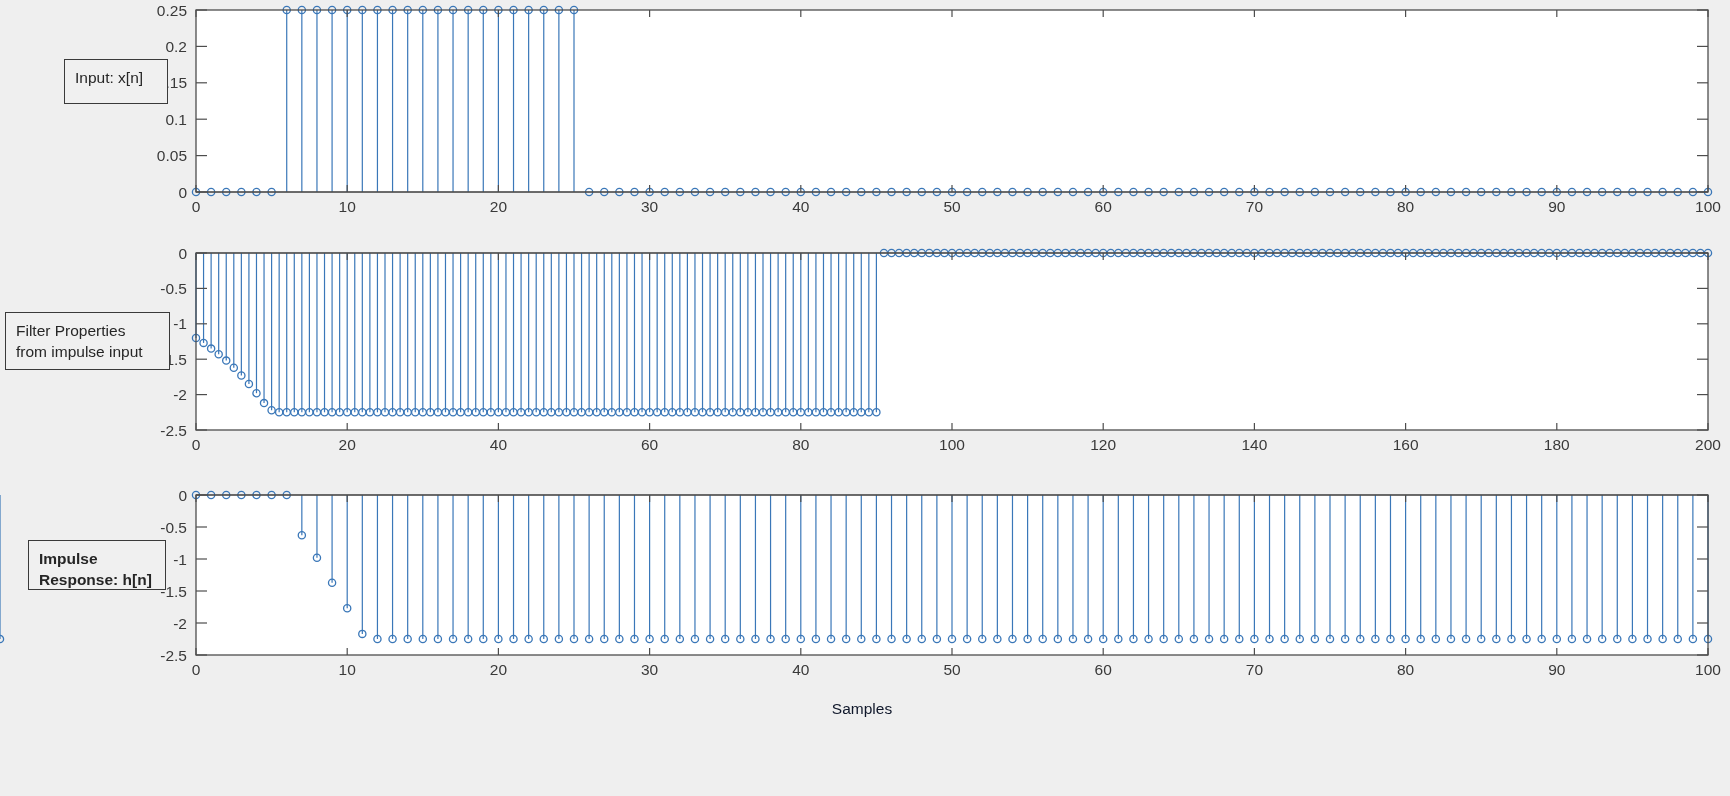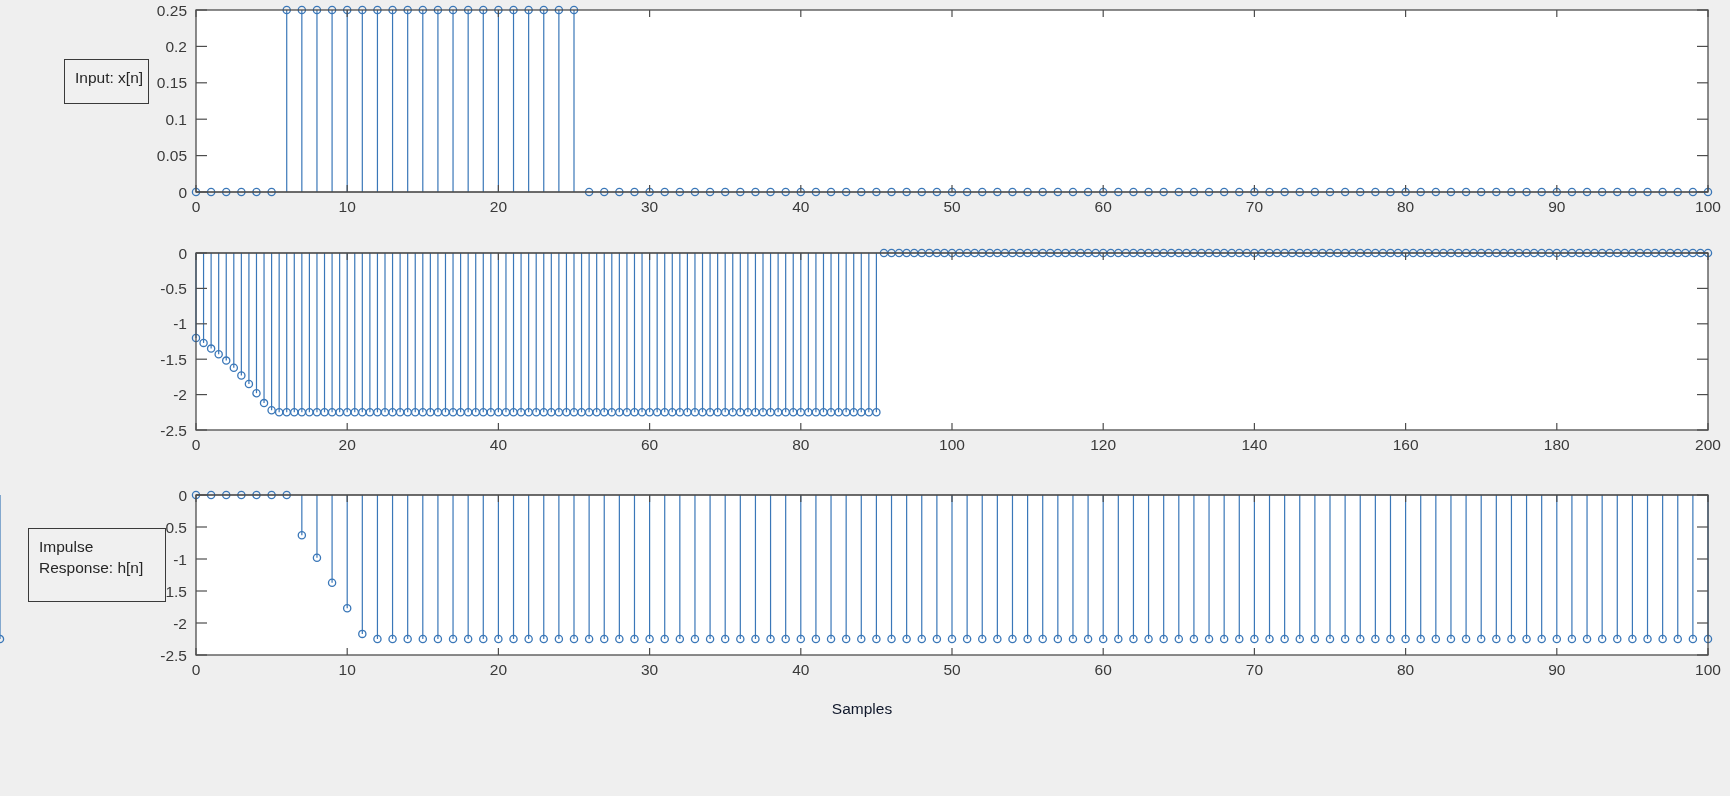--- a/index.html
+++ b/index.html
@@ -235,21 +235,21 @@
         <text x="187" y="88.3" text-anchor="end" class="tick-text">0.15</text>
         <line x1="196" y1="46.400000000000006" x2="207" y2="46.400000000000006" stroke="#4d4d4d" stroke-width="1.2"></line>
         <line x1="1708" y1="46.400000000000006" x2="1697" y2="46.400000000000006" stroke="#4d4d4d" stroke-width="1.2"></line>
         <text x="187" y="51.900000000000006" text-anchor="end" class="tick-text">0.2</text>
         <line x1="196" y1="10" x2="207" y2="10" stroke="#4d4d4d" stroke-width="1.2"></line>
         <line x1="1708" y1="10" x2="1697" y2="10" stroke="#4d4d4d" stroke-width="1.2"></line>
         <text x="187" y="15.5" text-anchor="end" class="tick-text">0.25</text>
       </g>
     </svg>
 
-  <div class="annot-box" id="annot-1" style="left:64px; top:59px; width:85px; height:45px;">Input: x[n]</div>
+  <div class="annot-box" id="annot-1" style="left:64px; top:59px; width:104px; height:45px;">Input: x[n]</div>
 
   <div class="subplot" id="subplot-2" style="left:196px; top:253px; width:1512px; height:177px;"></div>
   <svg class="plot-svg" id="svg-2" style="left:0px; top:240px; width:1730px; height:240px;">
       <rect x="196" y="13" width="1512" height="177" fill="#ffffff"></rect>
       <g>
         <line x1="196" y1="13" x2="196" y2="97.96" stroke="#3a77b8" stroke-width="1.2"></line>
         <circle cx="196" cy="97.96" r="3.6" fill="none" stroke="#3a77b8" stroke-width="1.3"></circle>
         <line x1="203.56" y1="13" x2="203.56" y2="102.916" stroke="#3a77b8" stroke-width="1.2"></line>
         <circle cx="203.56" cy="102.916" r="3.6" fill="none" stroke="#3a77b8" stroke-width="1.3"></circle>
         <line x1="211.12" y1="13" x2="211.12" y2="108.58000000000001" stroke="#3a77b8" stroke-width="1.2"></line>
@@ -593,20 +593,22 @@
         <text x="187" y="89.3" text-anchor="end" class="tick-text">-1</text>
         <line x1="196" y1="48.400000000000006" x2="207" y2="48.400000000000006" stroke="#4d4d4d" stroke-width="1.2"></line>
         <line x1="1708" y1="48.400000000000006" x2="1697" y2="48.400000000000006" stroke="#4d4d4d" stroke-width="1.2"></line>
         <text x="187" y="53.900000000000006" text-anchor="end" class="tick-text">-0.5</text>
         <line x1="196" y1="13" x2="207" y2="13" stroke="#4d4d4d" stroke-width="1.2"></line>
         <line x1="1708" y1="13" x2="1697" y2="13" stroke="#4d4d4d" stroke-width="1.2"></line>
         <text x="187" y="18.5" text-anchor="end" class="tick-text">0</text>
       </g>
     </svg>
 
+  <div class="annot-box" id="annot-2" style="left:5px; top:312px; width:165px; height:58px;">Filter Properties
+from impulse input</div>
 
   <div class="subplot" id="subplot-3" style="left:196px; top:495px; width:1512px; height:160px;"></div>
   <svg class="plot-svg" id="svg-3" style="left:0px; top:482px; width:1730px; height:260px;">
       <rect x="196" y="13" width="1512" height="160" fill="#ffffff"></rect>
       <g>
         <circle cx="196" cy="13" r="3.6" fill="none" stroke="#3a77b8" stroke-width="1.3"></circle>
         <circle cx="211.12" cy="13" r="3.6" fill="none" stroke="#3a77b8" stroke-width="1.3"></circle>
         <circle cx="226.24" cy="13" r="3.6" fill="none" stroke="#3a77b8" stroke-width="1.3"></circle>
         <circle cx="241.36" cy="13" r="3.6" fill="none" stroke="#3a77b8" stroke-width="1.3"></circle>
         <circle cx="256.48" cy="13" r="3.6" fill="none" stroke="#3a77b8" stroke-width="1.3"></circle>
@@ -855,18 +857,18 @@
         <text x="187" y="82.5" text-anchor="end" class="tick-text">-1</text>
         <line x1="196" y1="45" x2="207" y2="45" stroke="#4d4d4d" stroke-width="1.2"></line>
         <line x1="1708" y1="45" x2="1697" y2="45" stroke="#4d4d4d" stroke-width="1.2"></line>
         <text x="187" y="50.5" text-anchor="end" class="tick-text">-0.5</text>
         <line x1="196" y1="13" x2="207" y2="13" stroke="#4d4d4d" stroke-width="1.2"></line>
         <line x1="1708" y1="13" x2="1697" y2="13" stroke="#4d4d4d" stroke-width="1.2"></line>
         <text x="187" y="18.5" text-anchor="end" class="tick-text">0</text>
       </g>
     </svg>
 
-  <div class="annot-box" id="annot-3" style="left:28px; top:528px; width:138px; height:74px;">Impulse
+  <div class="annot-box" id="annot-3" style="left:28px; top:540px; width:138px; height:50px;font-weight:bold;">Impulse
 Response: h[n]</div>
 
   <div class="xlabel" id="figure-xlabel" style="left:802px; top:700px; width:120px;">Samples</div>
 
 </div>
 
 </body></html>

